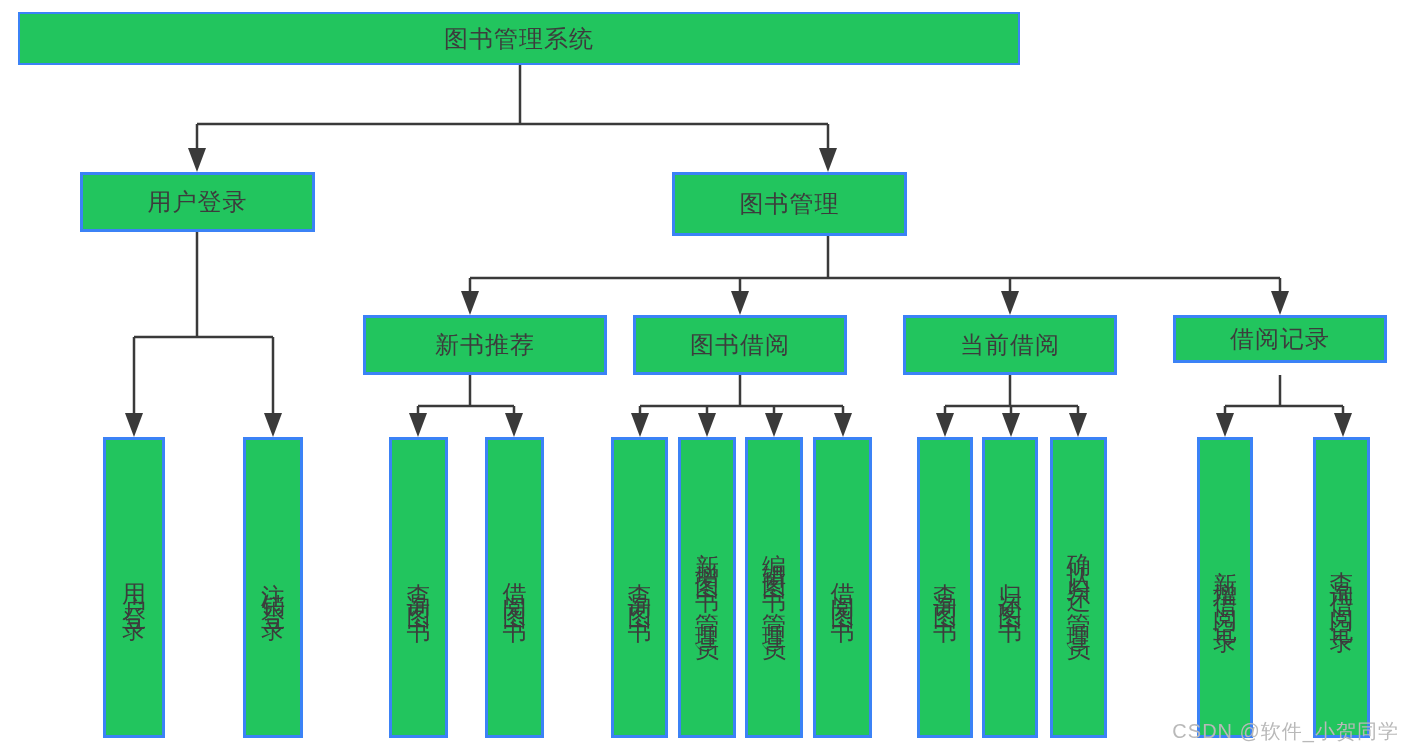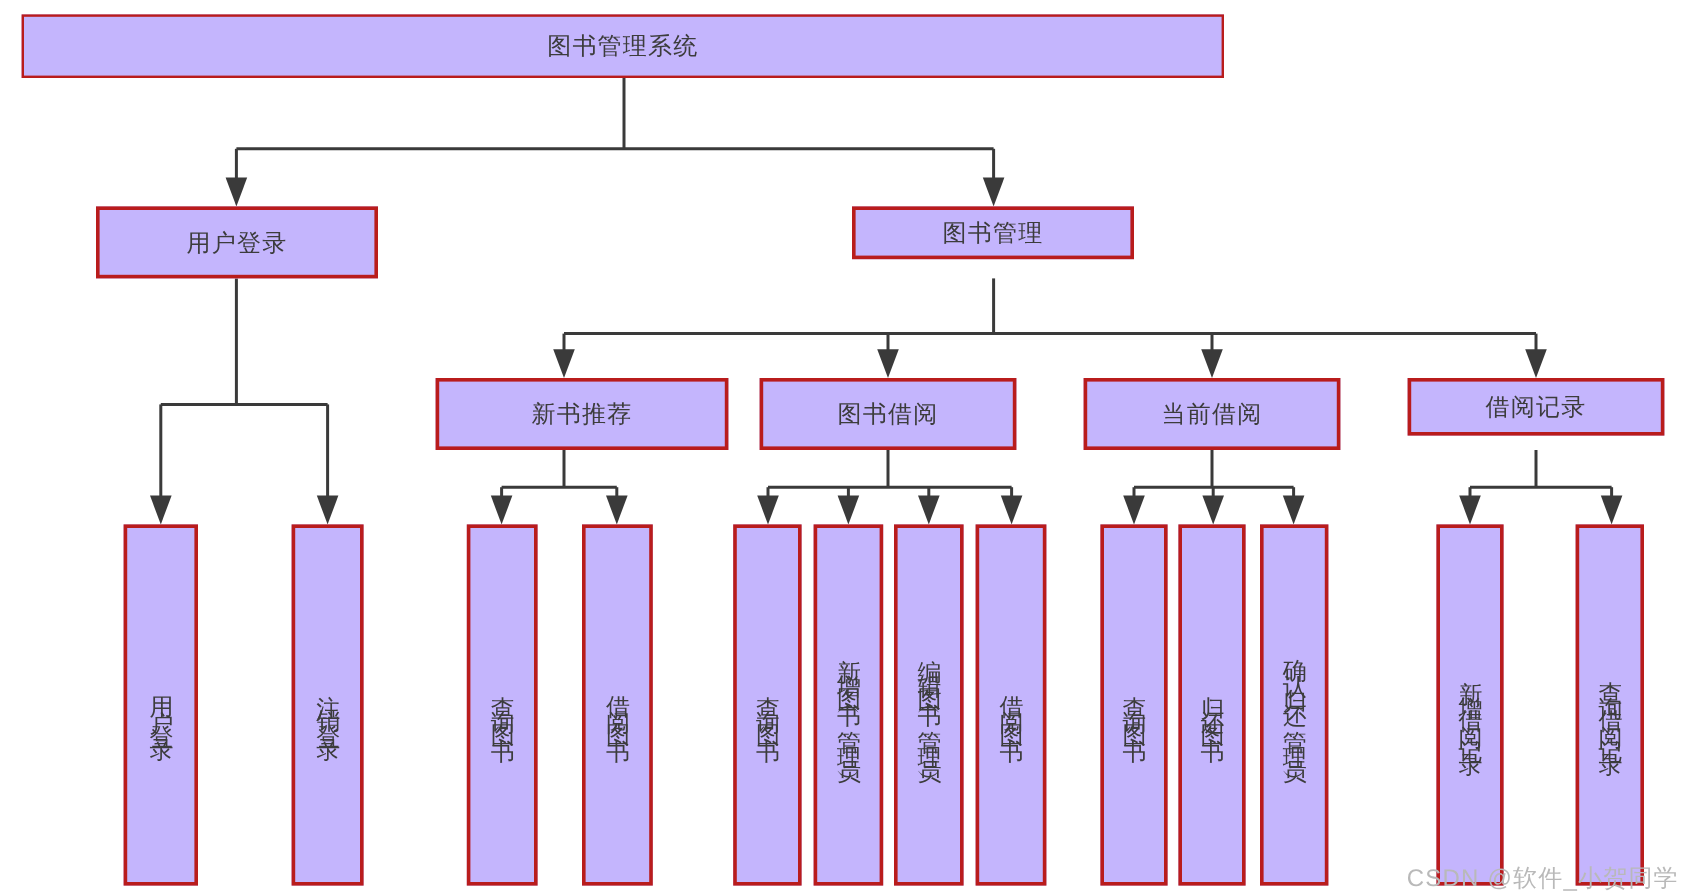--- a/index.html
+++ b/index.html
@@ -21,27 +21,27 @@
     top: 0;
     width: 1405px;
     height: 747px;
     z-index: 1;
   }
   .connectors path { stroke: #3a3a3a; stroke-width: 2.5; fill: none; }
   .connectors polygon { fill: #3a3a3a; stroke: none; }
   .box {
     position: absolute;
     box-sizing: border-box;
-    border: 3px solid #b91c1c;
-    background: #c4b5fd;
+    border: 3px solid #3b82f6;
+    background: #22c55e;
     display: flex;
     align-items: center;
     justify-content: center;
     color: #3c3c3c;
-    font-size: 20px;
+    font-size: 24px;
     z-index: 2;
   }
   .box.root { border-width: 2px; }
   .box-h span { letter-spacing: 1px; white-space: nowrap; }
   .box-v .vtext {
     writing-mode: vertical-rl;
     text-orientation: mixed;
     letter-spacing: 12px;
     line-height: 1;
     white-space: nowrap;
@@ -53,21 +53,21 @@
     z-index: 5;
     color: #b9b9b9;
     font-size: 20px;
     letter-spacing: 1px;
     white-space: nowrap;
   }
 
   
   #n-root  { left: 18px;   top: 12px;  width: 1002px; height: 53px; }
   #n-login { left: 80px;   top: 172px; width: 235px;  height: 60px; }
-  #n-mgmt  { left: 710px;  top: 172px; width: 235px;  height: 44px; }
+  #n-mgmt  { left: 672px;  top: 172px; width: 235px;  height: 64px; }
   #n-l3-0  { left: 363px;  top: 315px; width: 244px;  height: 60px; }
   #n-l3-1  { left: 633px;  top: 315px; width: 214px;  height: 60px; }
   #n-l3-2  { left: 903px;  top: 315px; width: 214px;  height: 60px; }
   #n-l3-3  { left: 1173px; top: 315px; width: 214px;  height: 48px; }
   .leaf    { top: 437px; height: 301px; }
   #lf-0  { left: 103px;  width: 62px; }
   #lf-1  { left: 243px;  width: 60px; }
   #lf-2  { left: 389px;  width: 59px; }
   #lf-3  { left: 485px;  width: 59px; }
   #lf-4  { left: 611px;  width: 57px; }

